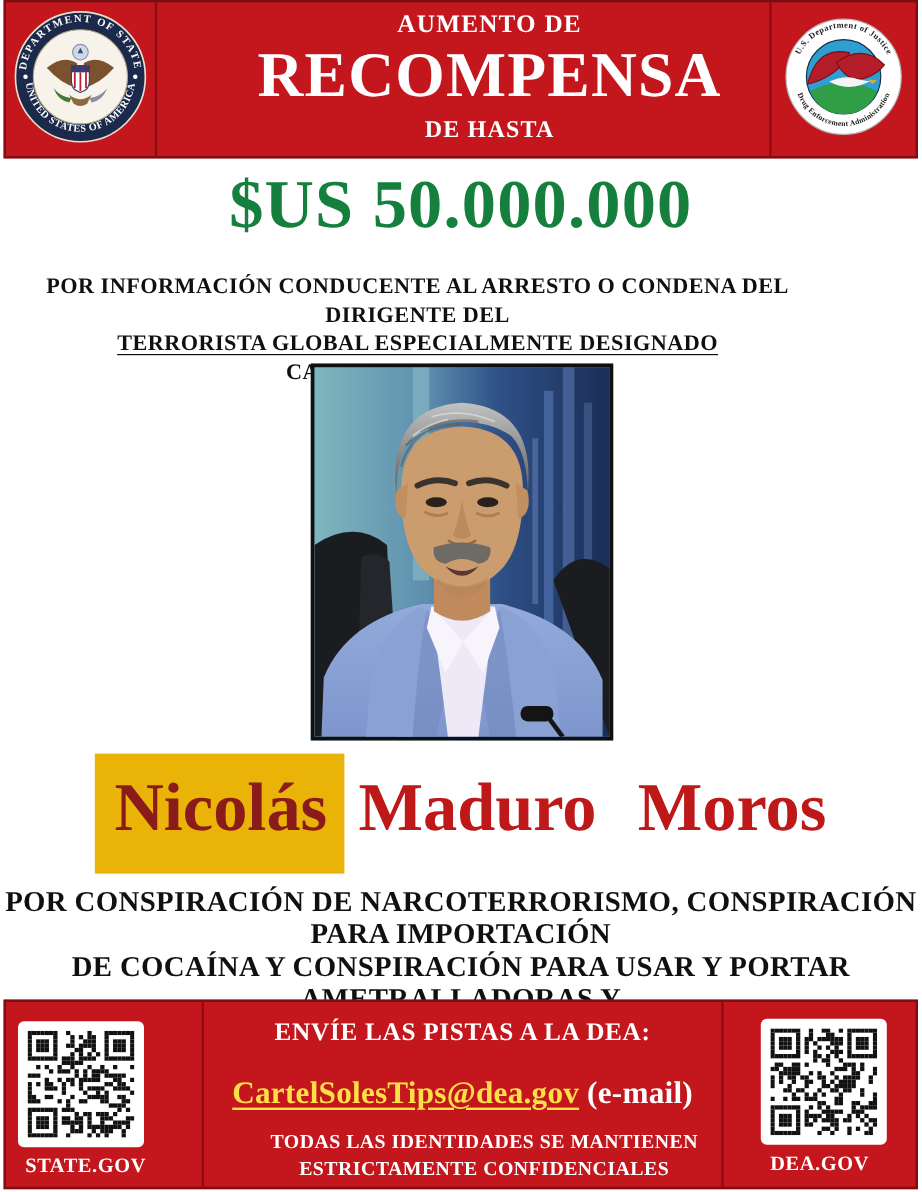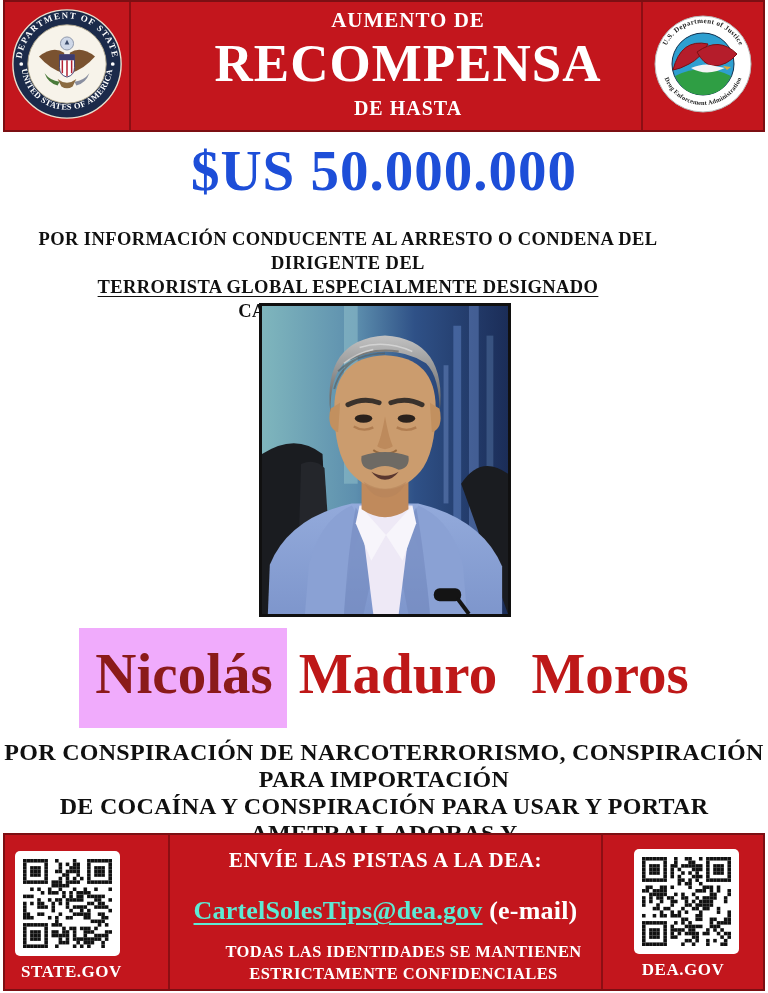--- a/index.html
+++ b/index.html
@@ -13,36 +13,36 @@
                 display:flex;align-items:center;justify-content:center;}
   .tb-cell-center{flex:1;text-align:center;color:#ffffff;padding-top:5px;margin-left:44px;}
   .tb-cell-right{width:122px;box-sizing:border-box;border-left:2px solid rgba(110,10,14,.65);
                  display:flex;align-items:center;justify-content:center;}
   .tb-line1{font-size:21px;font-weight:bold;letter-spacing:1px;line-height:26px;}
   .tb-line2{font-size:53px;font-weight:bold;letter-spacing:1px;line-height:60px;}
   .tb-line3{font-size:20px;font-weight:bold;letter-spacing:1px;line-height:26px;margin-top:2px;}
 
   
   .reward{position:absolute;top:138px;left:0;width:768px;text-align:center;
-          font-size:57px;font-weight:bold;color:#1d4ed8;letter-spacing:1px;}
+          font-size:57px;font-weight:bold;color:#15803d;letter-spacing:1px;}
 
   
   .intro{position:absolute;top:227px;left:0;width:696px;text-align:center;color:#101010;
          font-weight:bold;font-size:18.5px;line-height:24px;letter-spacing:.4px;}
   .intro .u{text-decoration:underline;text-underline-offset:3px;}
 
   
   .photo-frame{position:absolute;left:259px;top:303px;width:252px;height:314px;
                border:3px solid #101010;box-sizing:border-box;background:#47688f;}
   .photo-frame svg{display:block;width:100%;height:100%;}
 
   
   .name-line{position:absolute;top:628px;left:0;width:768px;text-align:center;
              font-weight:bold;font-size:57px;white-space:nowrap;}
-  .first-name{display:inline-block;background:#f0abfc;color:#8b1a1a;
+  .first-name{display:inline-block;background:#eab308;color:#8b1a1a;
               padding:12px 14px 20px 16px;line-height:68px;}
   .last-names{color:#be1818;margin-left:12px;word-spacing:20px;letter-spacing:0px;}
 
   
   .charges{position:absolute;top:739px;left:0;width:768px;text-align:center;color:#101010;
            font-weight:bold;font-size:24px;line-height:27px;letter-spacing:.3px;}
 
   
   .bottom-banner{position:absolute;left:3px;top:833px;width:762px;height:158px;box-sizing:border-box;
                  background:#c3161d;border:2px solid #7c0f13;display:flex;color:#ffffff;}
@@ -54,21 +54,21 @@
   .qr-box{position:absolute;background:#ffffff;border-radius:5px;padding:8px;box-sizing:border-box;
           width:105px;height:105px;}
   .qr-box svg{display:block;width:100%;height:100%;}
   .qr-left{left:10px;top:16px;}
   .qr-right{left:31px;top:14px;}
   .site-label{position:absolute;font-weight:bold;font-size:17px;letter-spacing:.5px;color:#fff;}
   .site-left{left:16px;top:127px;}
   .site-right{left:0;top:125px;width:100%;text-align:center;}
   .tips-header{margin-top:13px;font-size:21px;font-weight:bold;letter-spacing:.6px;}
   .email-line{margin-top:23px;font-size:26px;font-weight:bold;letter-spacing:.2px;}
-  .email-link{color:#5eead4;text-decoration:underline;text-underline-offset:4px;text-decoration-thickness:2px;}
+  .email-link{color:#fde047;text-decoration:underline;text-underline-offset:4px;text-decoration-thickness:2px;}
   .email-suffix{color:#ffffff;}
   .conf{margin-top:15px;font-size:16.5px;font-weight:bold;line-height:22px;letter-spacing:.4px;padding-left:36px;}
 </style>
 </head>
 <body>
 
 <div class="poster">
 
   <div class="top-banner">
     <div class="tb-cell-left">

